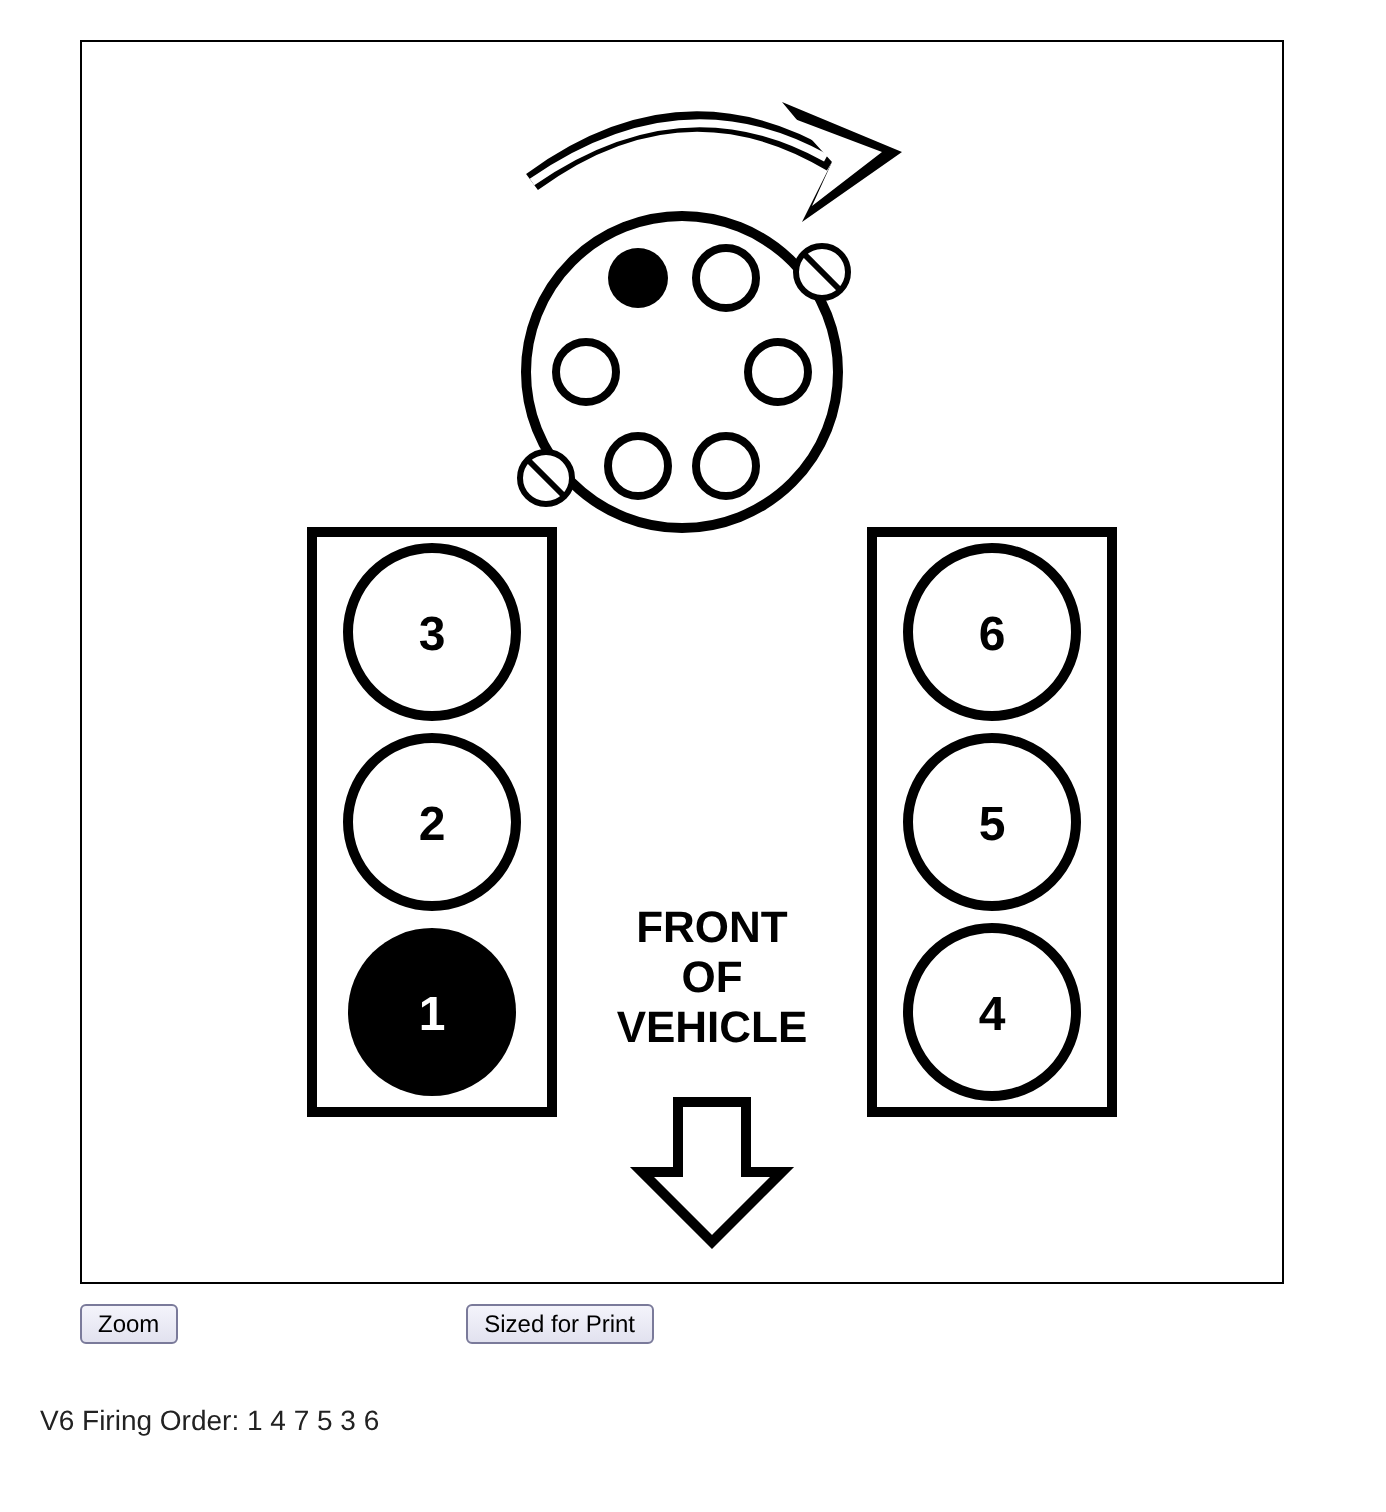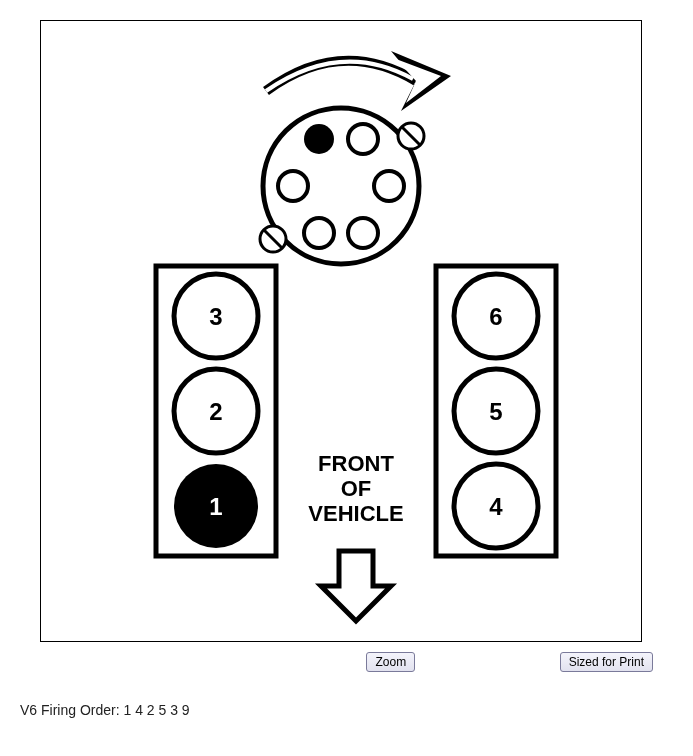--- a/index.html
+++ b/index.html
@@ -11,22 +11,21 @@
   }
   .diagram-frame {
     border: 1px solid #000;
     margin: 20px 40px 10px 40px;
     width: 600px;
     height: 620px;
     position: relative;
     background: #fff;
   }
   .btn-row {
-    margin: 4px 40px 20px 28px;
-    text-align: right;
+    margin: 4px 40px 20px 40px;
   }
   .btn {
     display: inline-block;
     font-size: 12px;
     padding: 2px 8px;
     border: 1px solid #7a7a9a;
     background: linear-gradient(#f4f4fb, #e2e2ef);
     border-radius: 3px;
     cursor: pointer;
     color: #000;
@@ -104,13 +103,13 @@
       <path d="M 298 530 L 332 530 L 332 565 L 350 565 L 315 600 L 280 565 L 298 565 Z" fill="#fff" stroke="#000" stroke-width="5"></path>
     </g>
   </svg>
 </div>
 
 <div class="btn-row">
   <span class="btn">Zoom</span>
   <span class="btn">Sized for Print</span>
 </div>
 
-<div class="caption">V6 Firing Order: 1 4 2 5 3 9</div>
+<div class="caption">V6 Firing Order: 1 4 7 5 3 6</div>
 
 </body></html>

